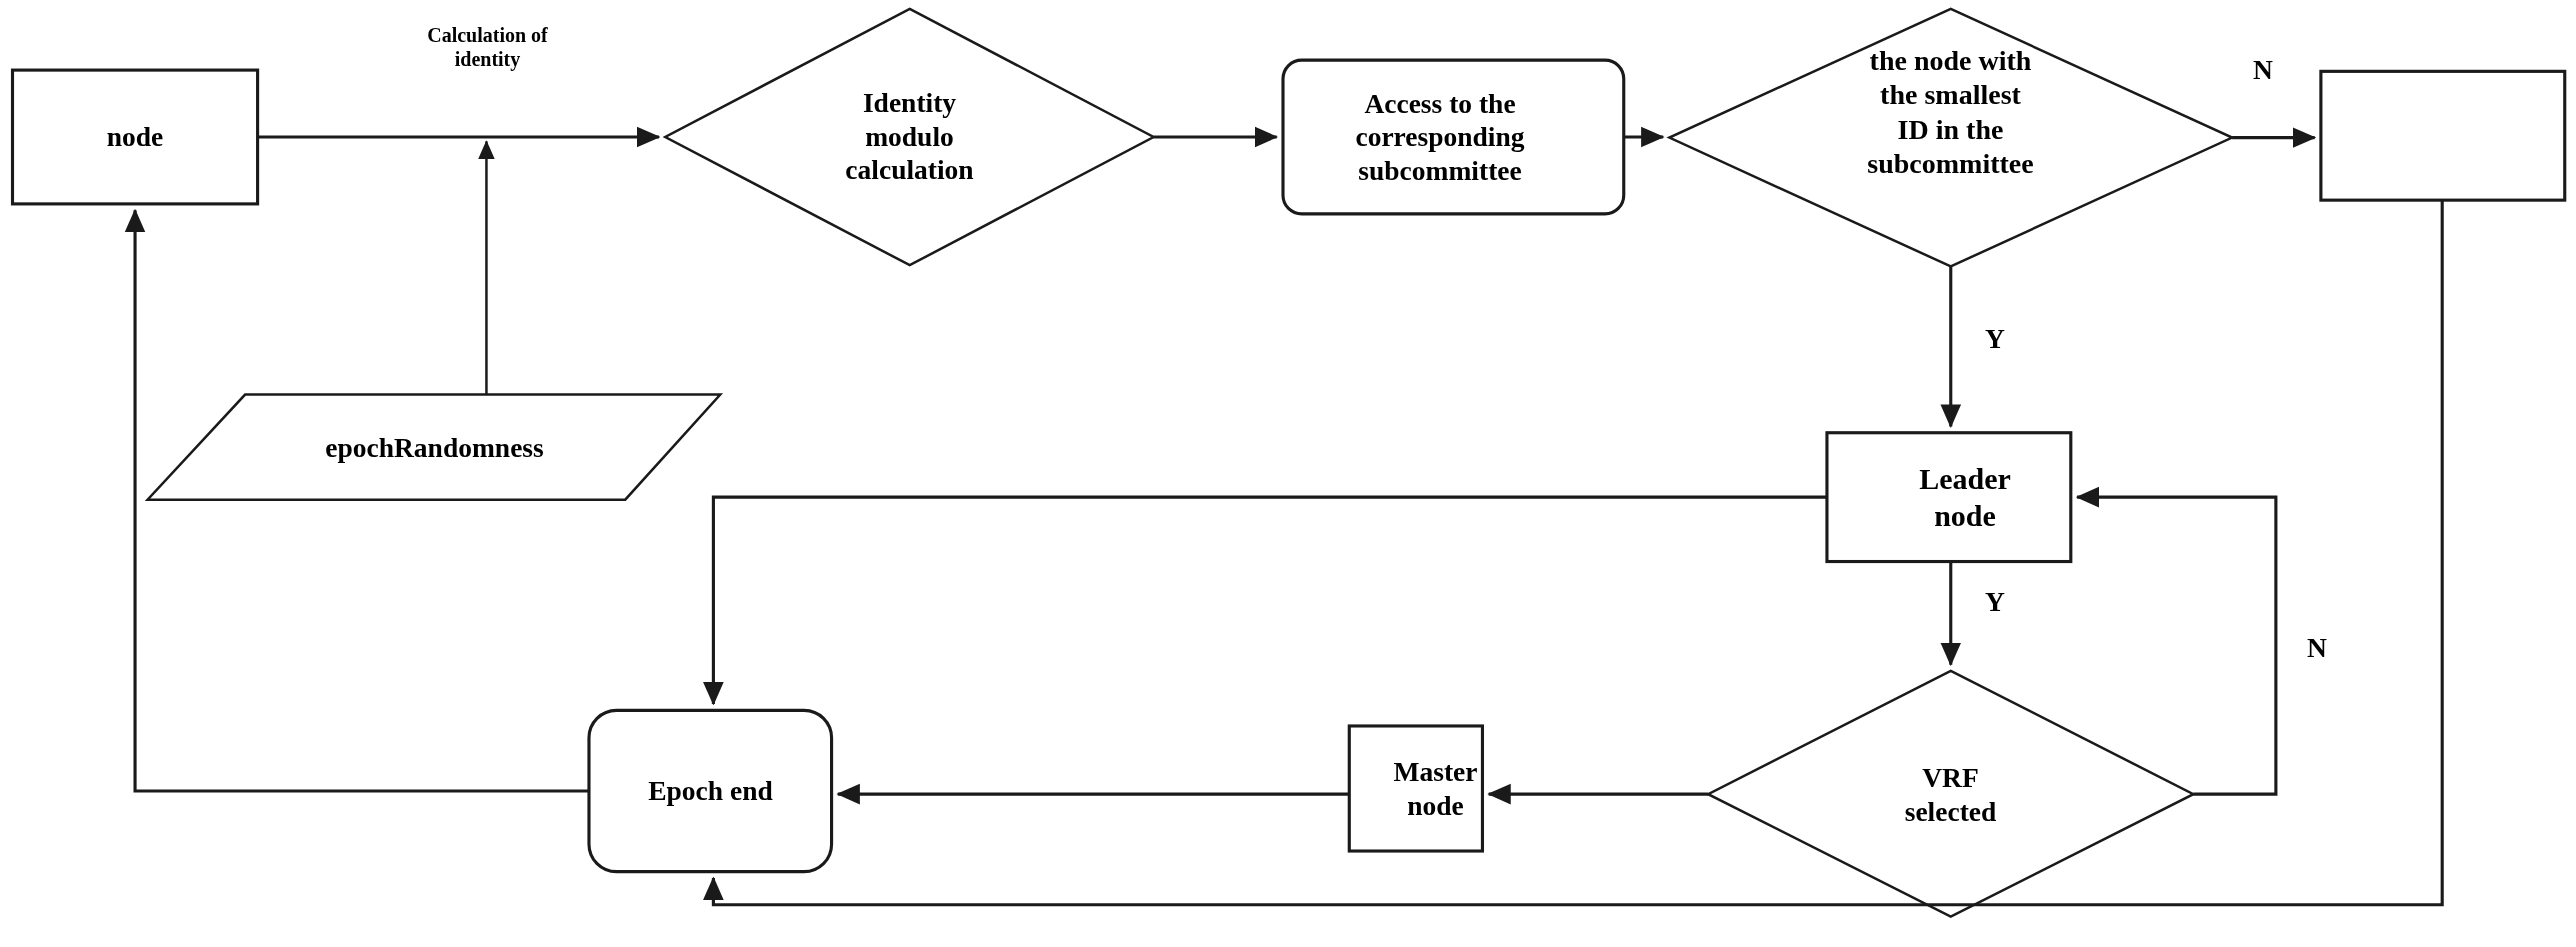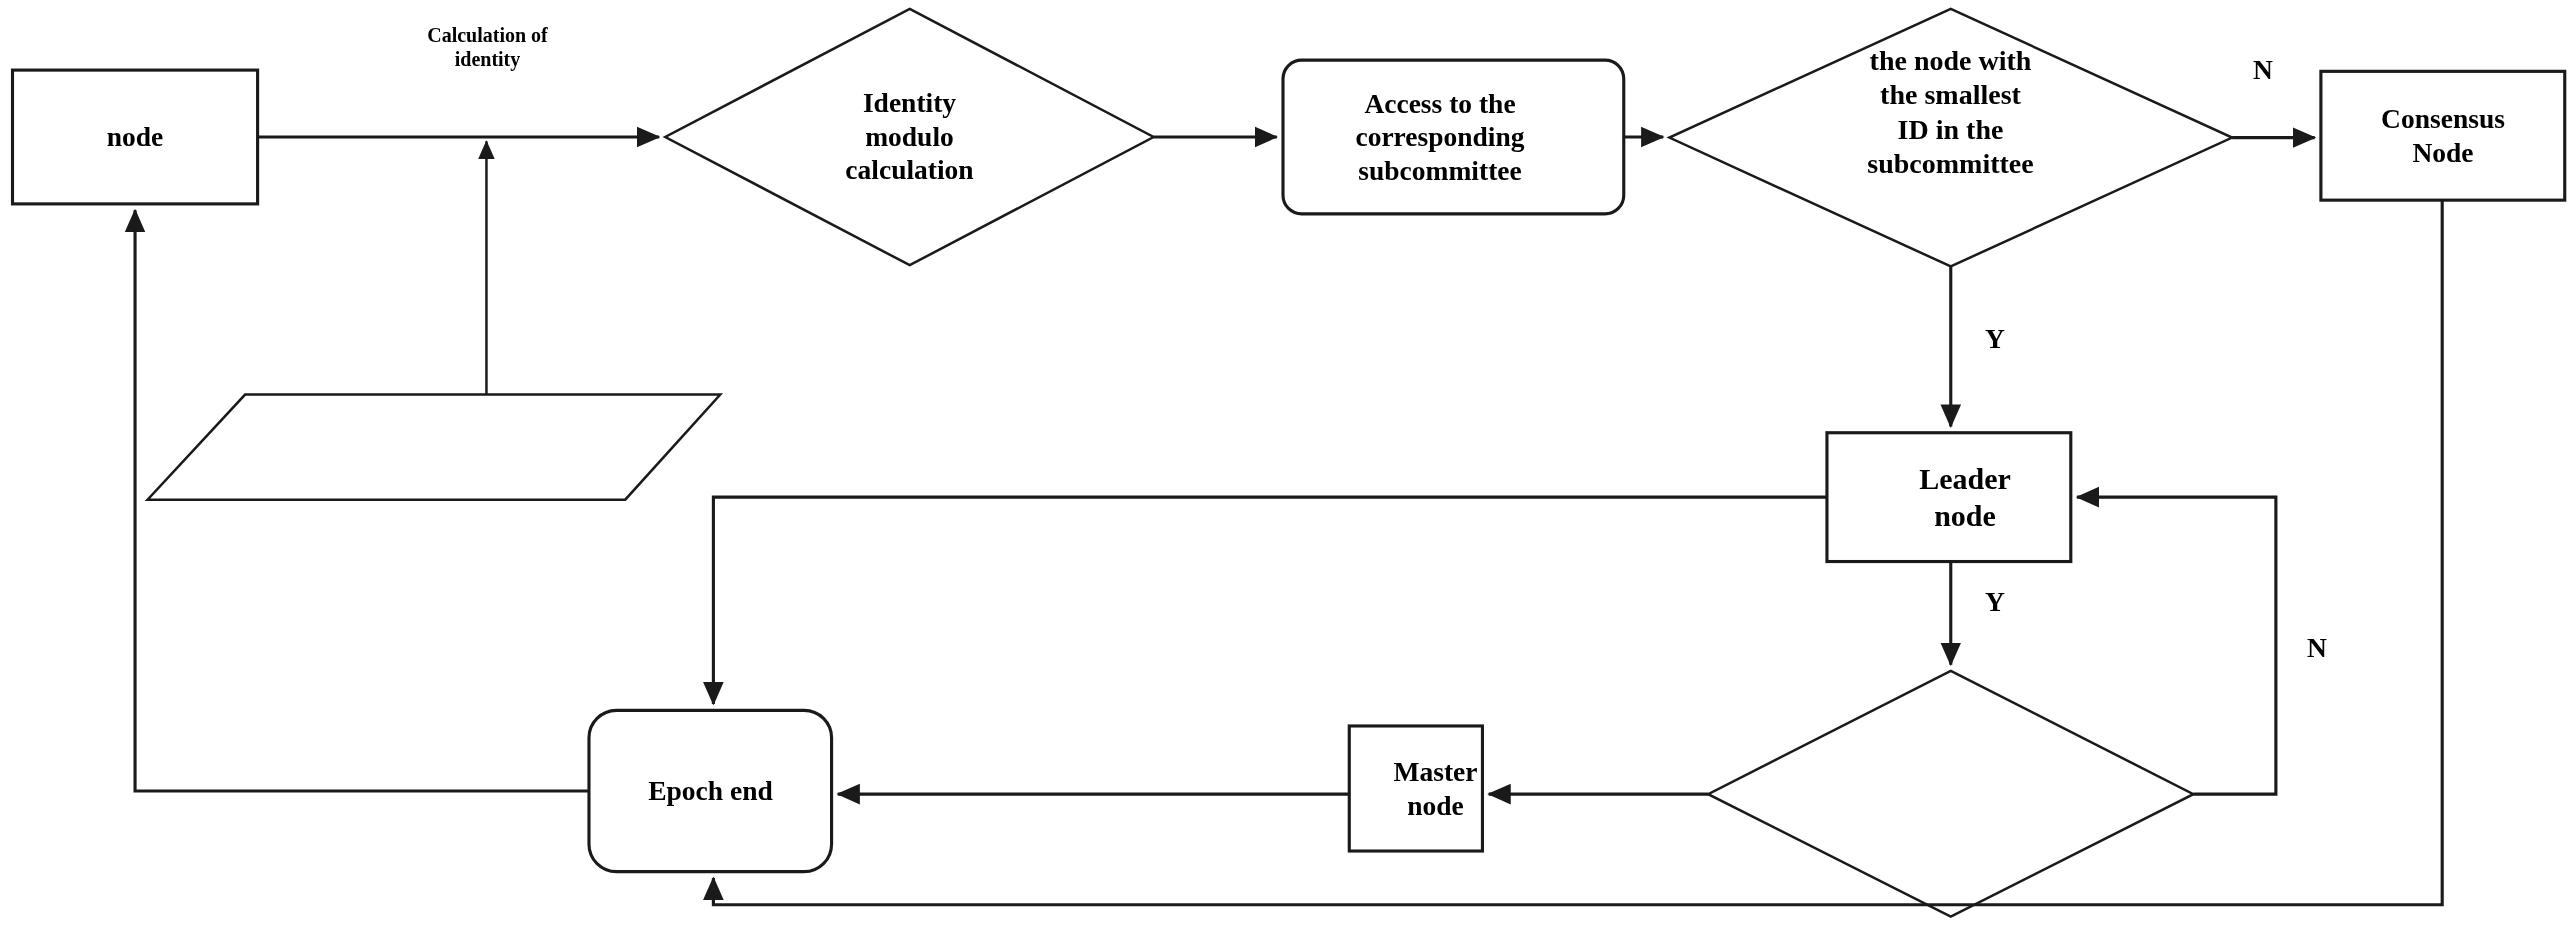--- a/index.html
+++ b/index.html
@@ -87,40 +87,41 @@
       <path d="M 2158 1270 L 1340 1270" marker-end="url(#ah)"></path>
 
       <path d="M 3906 320 L 3906 1447 L 1141 1447 L 1141 1404" marker-end="url(#ah)"></path>
 
       <path d="M 942 1265 L 216 1265 L 216 336" marker-end="url(#ah)"></path>
     </g>
   </svg>
 
   <div class="lbl" style="left:12.5px;top:70px;width:245px;height:134px;font-size:27.5px;">node</div>
 
+  <div class="lbl" style="left:148px;top:395px;width:573px;height:105px;font-size:27.5px;">epochRandomness</div>
 
   <div class="lbl" style="left:753px;top:74px;width:313px;height:125px;font-size:27.5px;">Identity
 modulo
 calculation</div>
 
   <div class="lbl" style="left:1283px;top:60px;width:314px;height:154px;font-size:27.5px;">Access to the
 corresponding
 subcommittee</div>
 
   <div class="lbl" style="left:1794px;top:12.5px;width:313px;height:200px;font-size:28px;">the node with
 the smallest
 ID in the
 subcommittee</div>
 
-  <div class="lbl" style="left:2321px;top:71px;width:244px;height:129px;font-size:27.5px;">Consensus
-Node</div>
 
   <div class="lbl" style="left:1827px;top:433px;width:276px;height:129px;font-size:30px;">Leader
 node</div>
 
+  <div class="lbl" style="left:1813px;top:735px;width:275px;height:119px;font-size:27.5px;">VRF
+selected</div>
 
   <div class="lbl" style="left:1349px;top:726px;width:133px;height:125px;font-size:27.5px;margin-left:20px;">Master
 node</div>
 
   <div class="lbl" style="left:589px;top:710px;width:243px;height:161px;font-size:27.5px;">Epoch end</div>
 
   <div class="edge-lbl" style="left:356px;top:22.5px;width:263px;font-size:20px;">Calculation of
 identity</div>
 
   <div class="edge-lbl" style="left:2238px;top:53px;width:50px;font-size:27.5px;">N</div>

